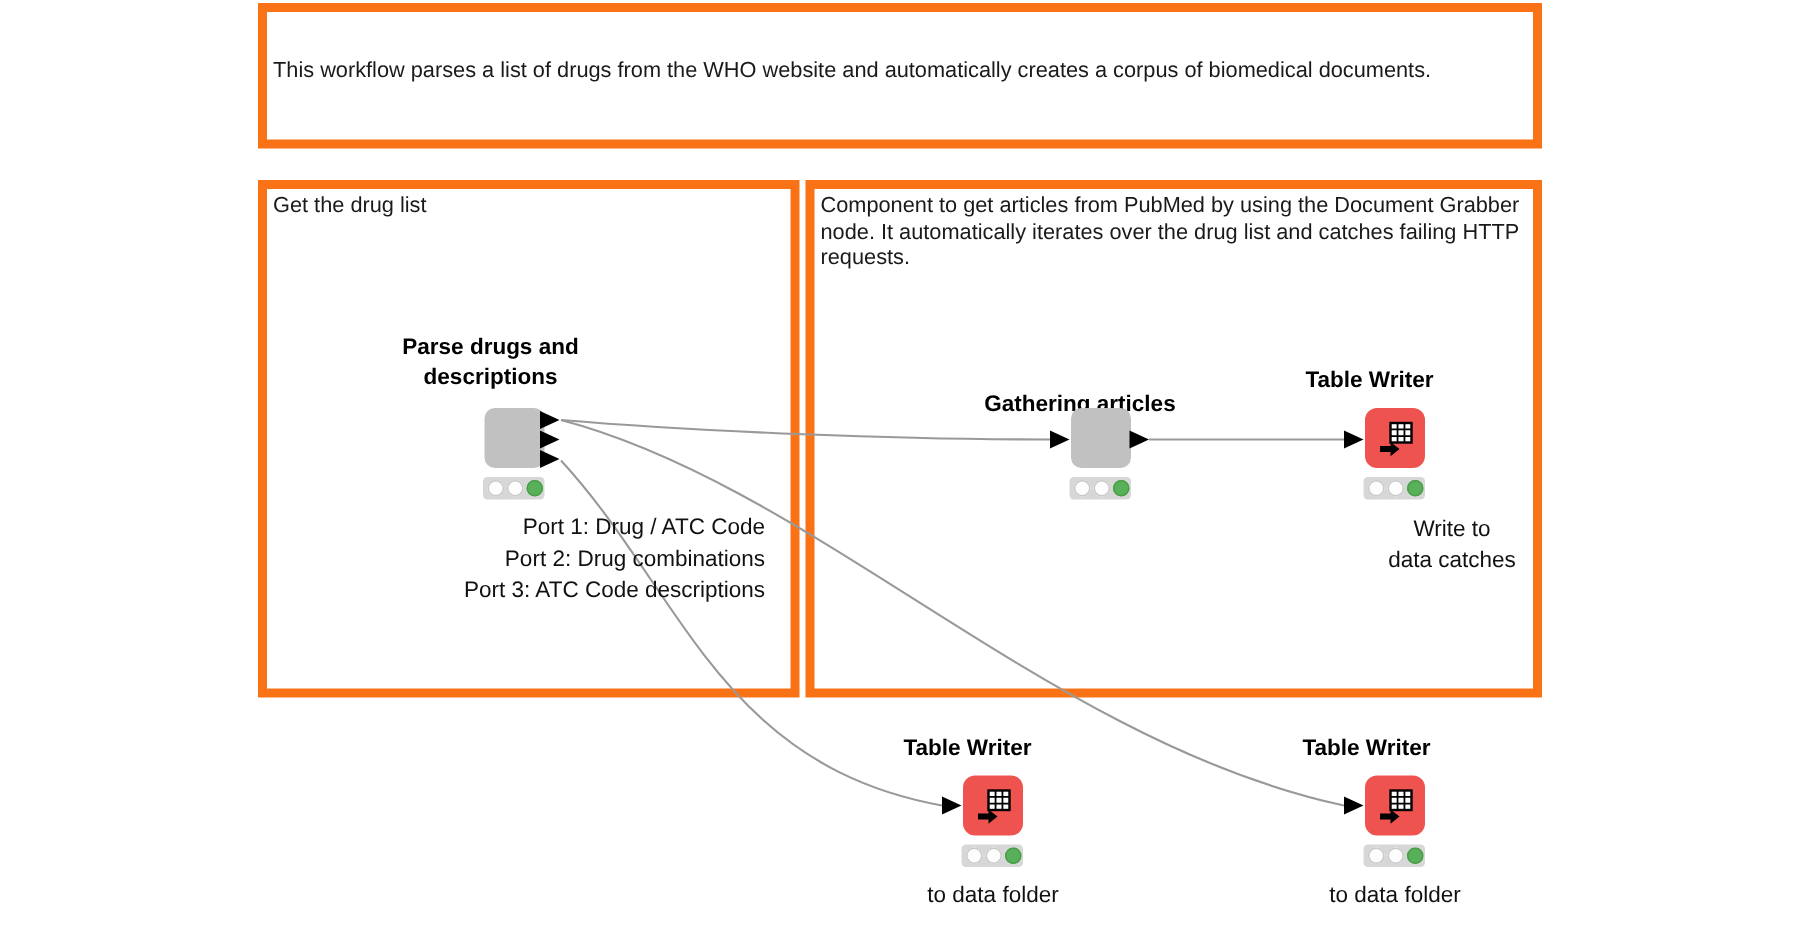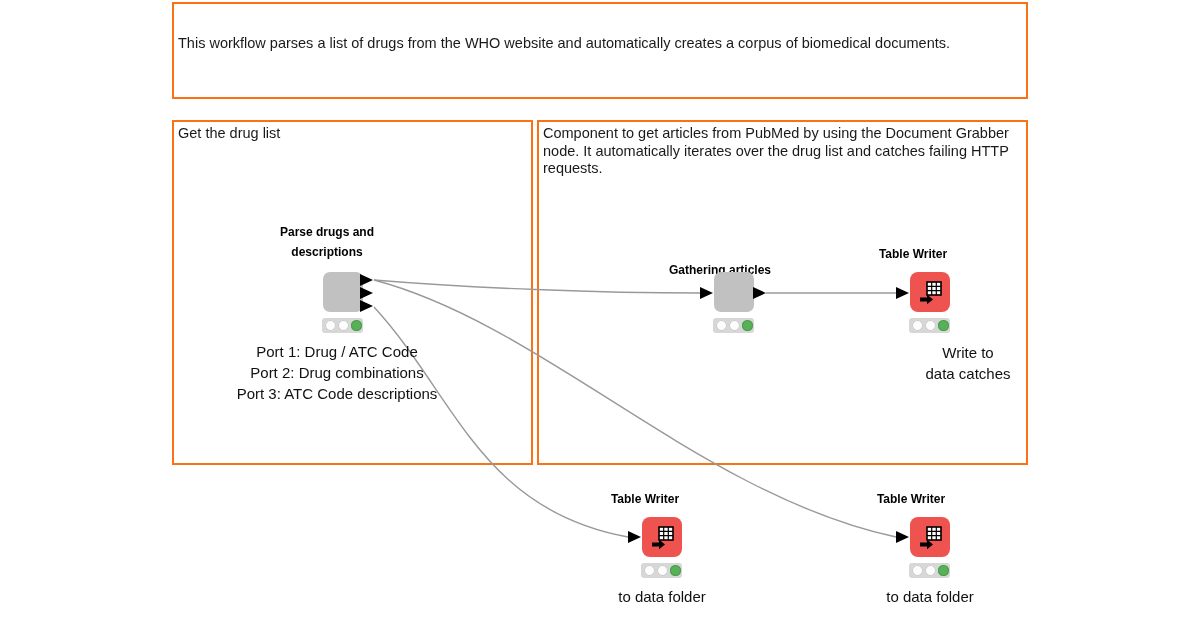--- a/index.html
+++ b/index.html
@@ -3,21 +3,21 @@
 <meta charset="utf-8">
 <style>
   html,body { margin:0; padding:0; background:#ffffff; }
   .canvas {
     position:relative; width:1200px; height:630px; overflow:hidden;
     background:#ffffff; font-family:"Liberation Sans", sans-serif;
   }
   
   .ann {
     position:absolute; box-sizing:border-box;
-    border:2px solid #f97316; background:#ffffff;
+    border:6px solid #f97316; background:#ffffff;
   }
   .box-top   { left:172px; top:2px;   width:856px; height:97px;  }
   .box-left  { left:172px; top:120px; width:361px; height:345px; }
   .box-right { left:537px; top:120px; width:491px; height:345px; }
   .ann-text  { font-size:14.5px; line-height:17.5px; color:#1a1a1a; padding:3px 4px; }
   .box-top .ann-text { padding-top:31px; padding-left:4px; }
   .box-right .ann-text { width:478px; }
 
   
   .wires { position:absolute; left:0; top:0; width:1200px; height:630px; z-index:2; }
@@ -26,21 +26,21 @@
   
   .node {
     position:absolute; width:40px; height:40px; border-radius:7px;
     background:#c1c1c1; z-index:3;
   }
   .node.red {
     background:#ef5350; border-radius:8px;
     display:flex; align-items:center; justify-content:center;
   }
   .node-title {
-    position:absolute; z-index:3; font-size:12px; font-weight:bold;
+    position:absolute; z-index:3; font-size:15px; font-weight:bold;
     line-height:20px; text-align:center; color:#000;
   }
   .node-desc {
     position:absolute; z-index:3; font-size:15px;
     line-height:21px; text-align:center; color:#111;
   }
   .node-desc span { display:block; }
 
   
   .port {
@@ -87,21 +87,21 @@
   <div class="node-title" style="left:247px; top:222px; width:160px;">Parse drugs and descriptions</div>
   <div class="node" style="left:323px; top:272px;"></div>
   <div class="port" style="left:360px; top:273.5px;"></div>
   <div class="port" style="left:360px; top:287px;"></div>
   <div class="port" style="left:360px; top:300px;"></div>
   <div class="tl" style="left:322px; top:318px;">
     <span class="dot off"></span>
     <span class="dot off"></span>
     <span class="dot on"></span>
   </div>
-  <div class="node-desc" style="left:187px; top:341px; width:300px;">
+  <div class="node-desc" style="left:210px; top:341px; width:300px;text-align:right;">
     <span>Port 1: Drug / ATC Code</span>
     <span>Port 2: Drug combinations</span>
     <span>Port 3: ATC Code descriptions</span>
   </div>
 
   <div class="node-title" style="left:620px; top:260px; width:200px;">Gathering articles</div>
   <div class="node" style="left:714px; top:272px;"></div>
   <div class="port" style="left:700px; top:286.5px;"></div>
   <div class="port" style="left:753px; top:286.5px;"></div>
   <div class="tl" style="left:713px; top:318px;">

